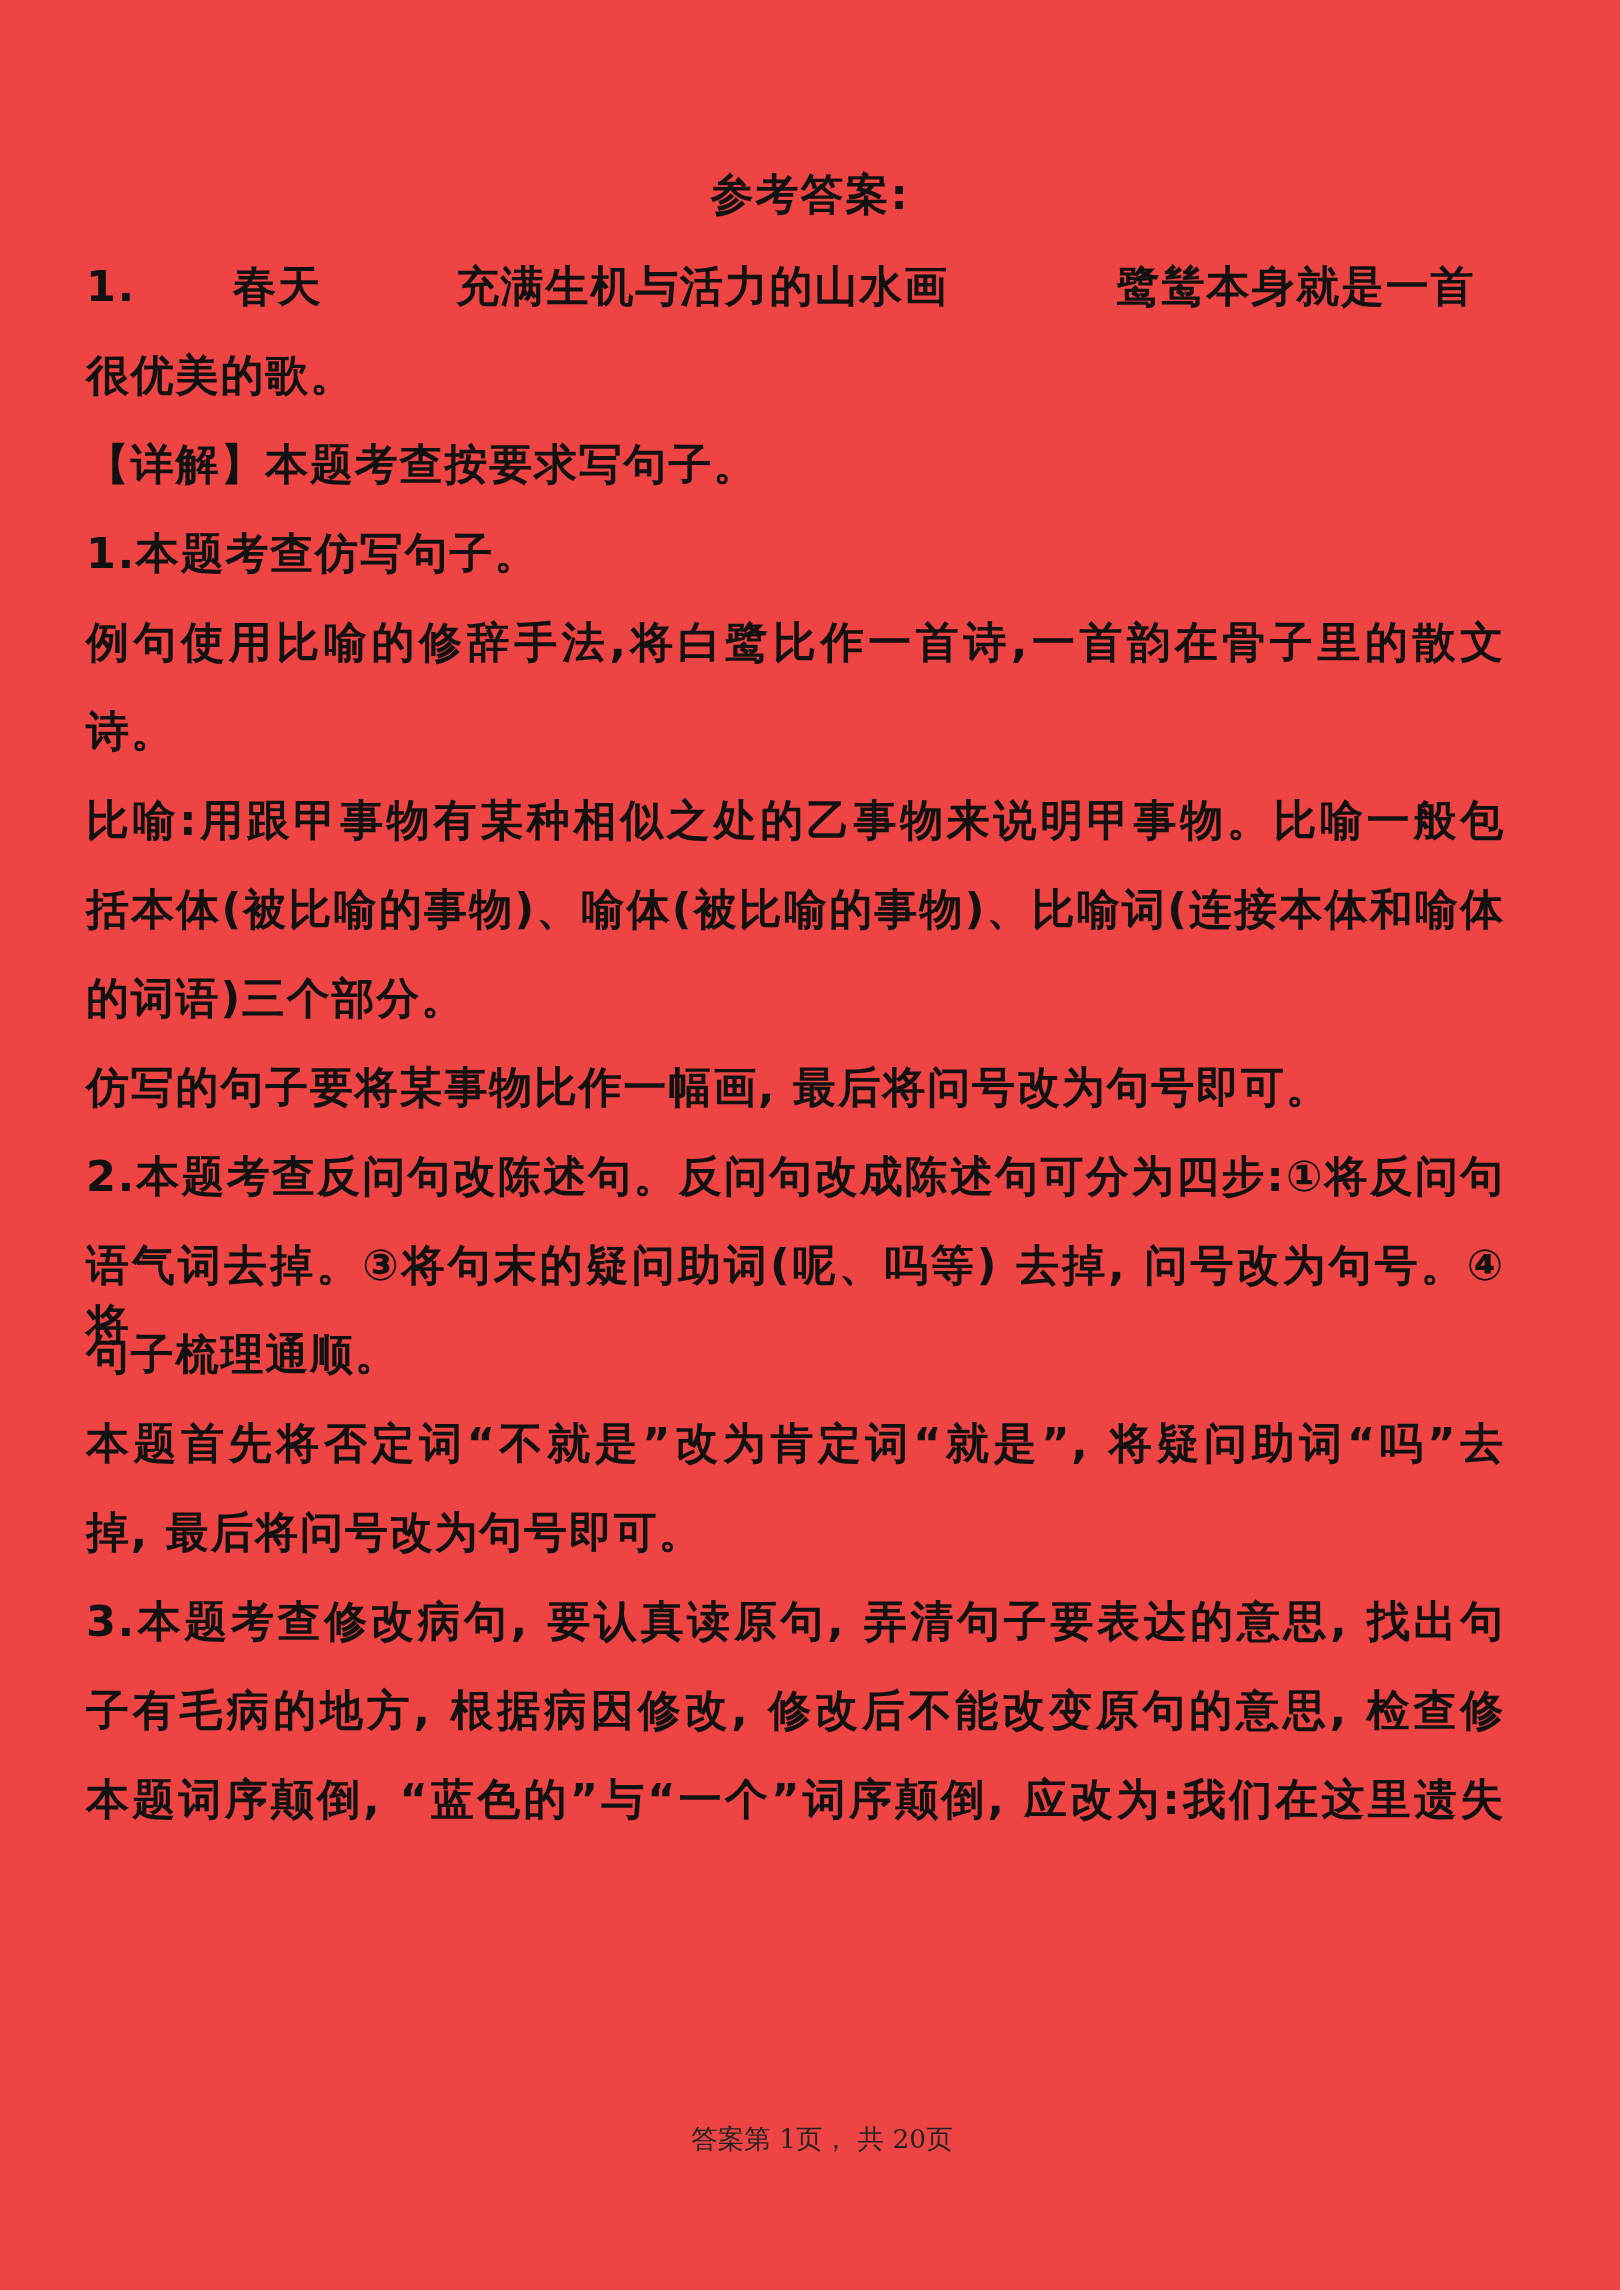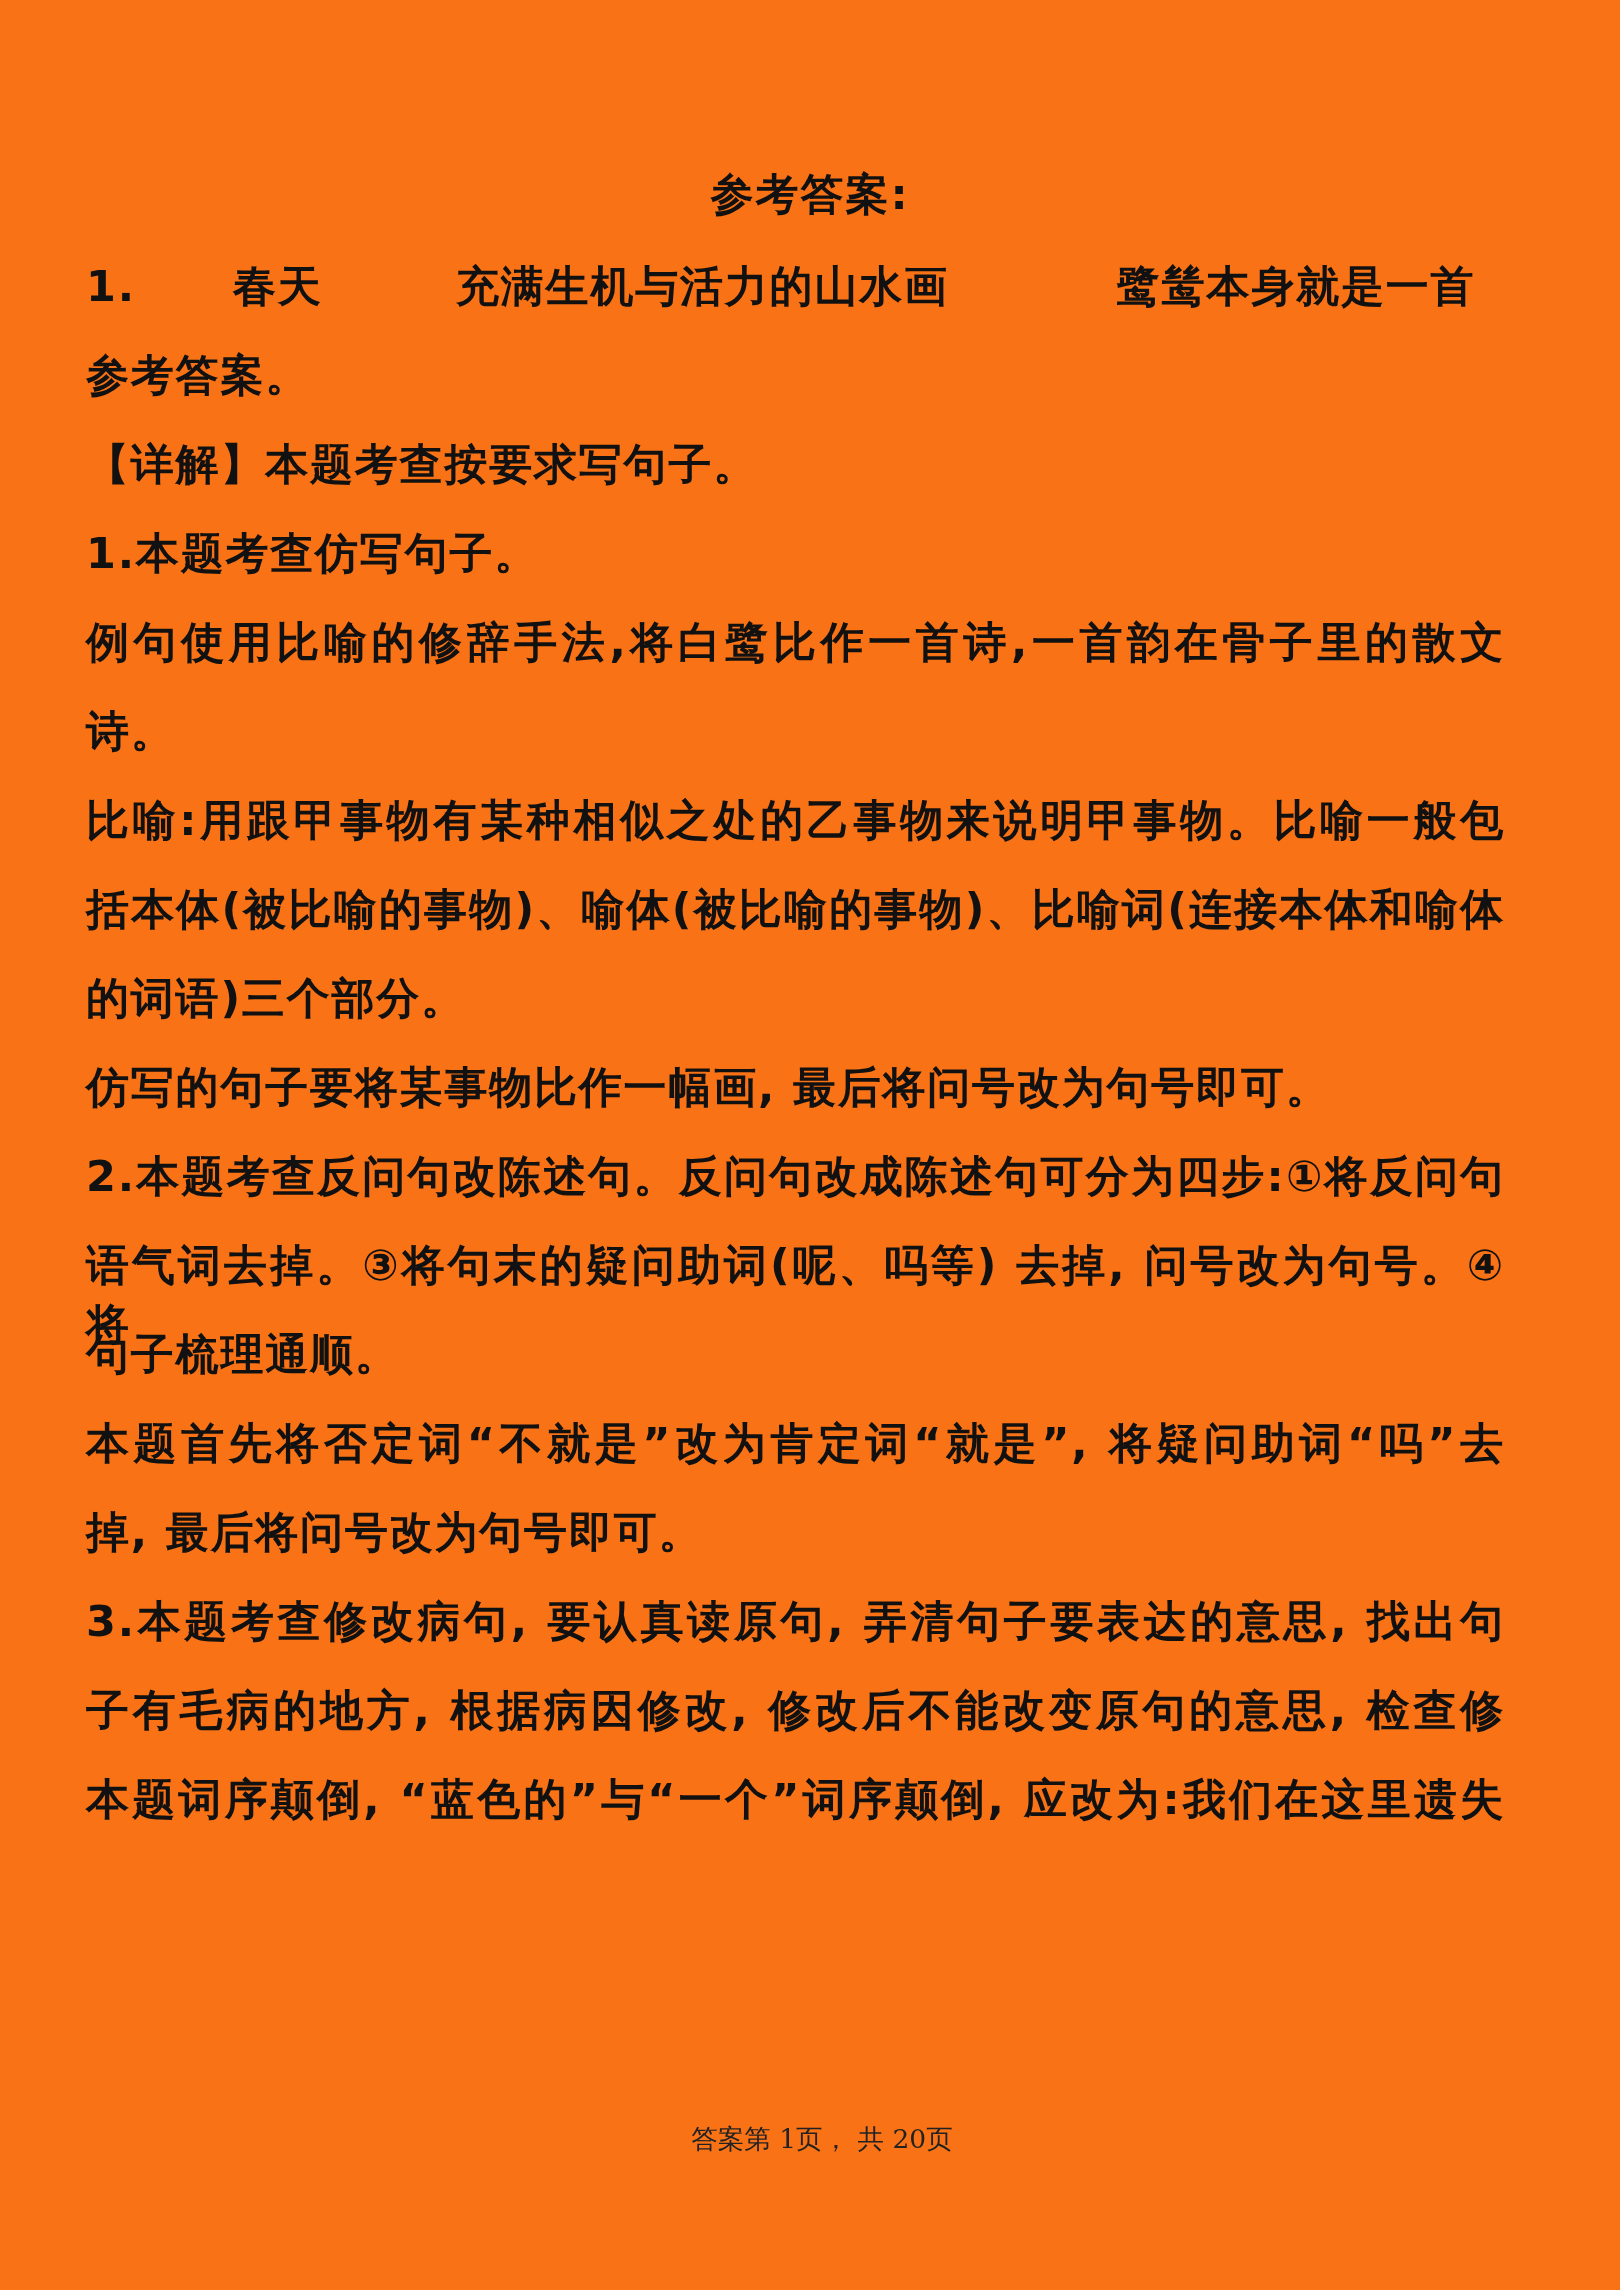--- a/index.html
+++ b/index.html
@@ -13,21 +13,21 @@
       position: relative;
       overflow: hidden;
       color: #111111;
       font-family: "DejaVu Sans", "Liberation Sans", sans-serif;
     }
     .page {
       position: absolute;
       left: 0; top: 0;
       width: 1620px;
       height: 2291px;
-      background: #f97316;
+      background: #ef4444;
     }
     .title {
       position: absolute;
       left: 0;
       width: 1620px;
       top: 165px;
       text-align: center;
       font-size: 43px;
       font-weight: bold;
       line-height: 59px;
@@ -80,21 +80,21 @@
   <div class="body">
 
     <div class="line">
       <span class="seg" style="left:0px;">1.</span>
       <span class="seg" style="left:147px;">春天</span>
       <span class="seg" style="left:1031px;">鹭鸶本身就是一首</span>
       <span class="seg" style="left:370px;">充满生机与活力的山水画</span>
     </div>
 
     <div class="line">
-      <span class="seg" style="left:0px;">参考答案。</span>
+      <span class="seg" style="left:0px;">很优美的歌。</span>
     </div>
 
     <div class="line">【详解】本题考查按要求写句子。</div>
     <div class="line">1.本题考查仿写句子。</div>
     <div class="line justify">例句使用比喻的修辞手法,将白鹭比作一首诗,一首韵在骨子里的散文</div>
     <div class="line">诗。</div>
     <div class="line justify">比喻:用跟甲事物有某种相似之处的乙事物来说明甲事物。比喻一般包</div>
     <div class="line justify">括本体(被比喻的事物)、喻体(被比喻的事物)、比喻词(连接本体和喻体</div>
     <div class="line">的词语)三个部分。</div>
     <div class="line">仿写的句子要将某事物比作一幅画, 最后将问号改为句号即可。</div>

